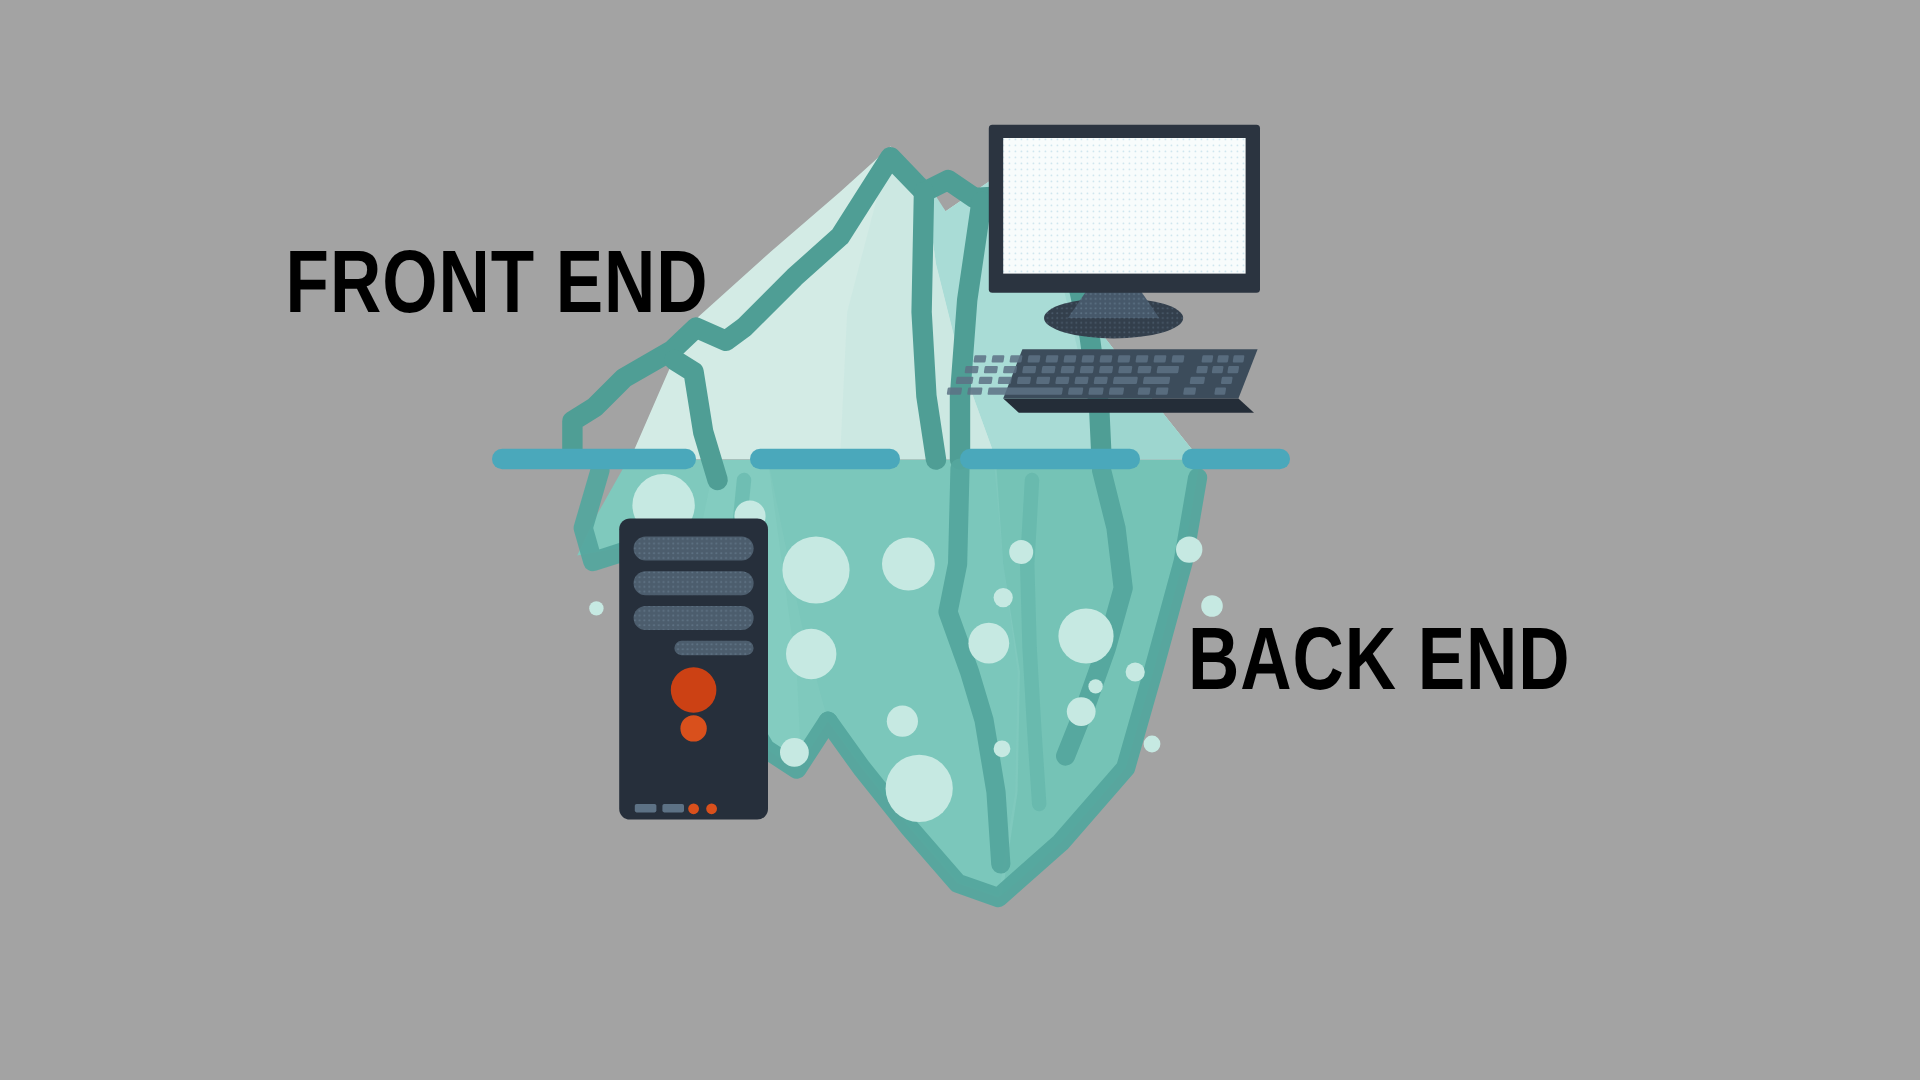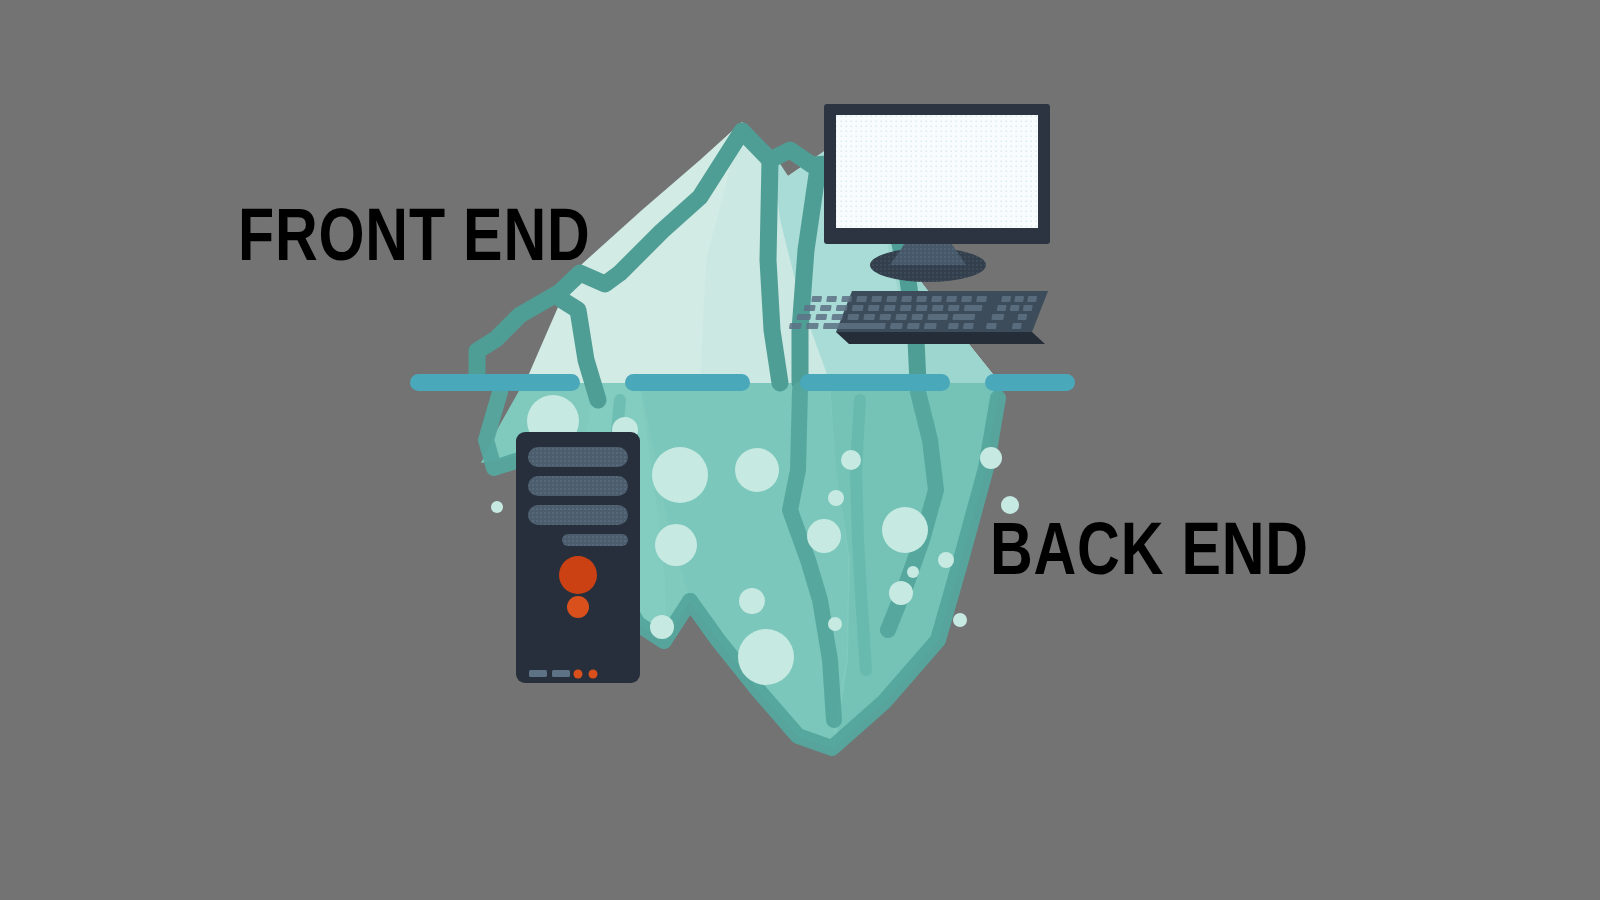--- a/index.html
+++ b/index.html
@@ -11,21 +11,21 @@
   body {
     width: 1600px;
     height: 900px;
     overflow: hidden;
     font-family: "Liberation Sans", sans-serif;
   }
   #stage {
     position: relative;
     width: 1600px;
     height: 900px;
-    background: #737373;
+    background: #a3a3a3;
   }
   #art {
     position: absolute;
     left: 0;
     top: 0;
     width: 1600px;
     height: 900px;
     display: block;
   }
   .label {

